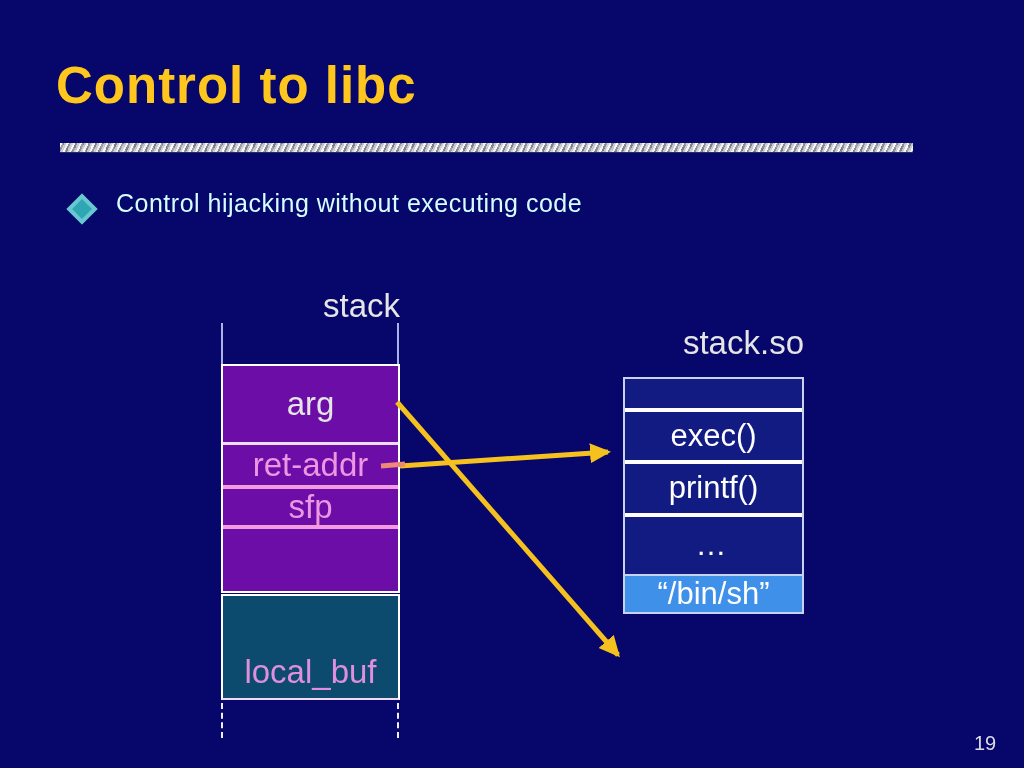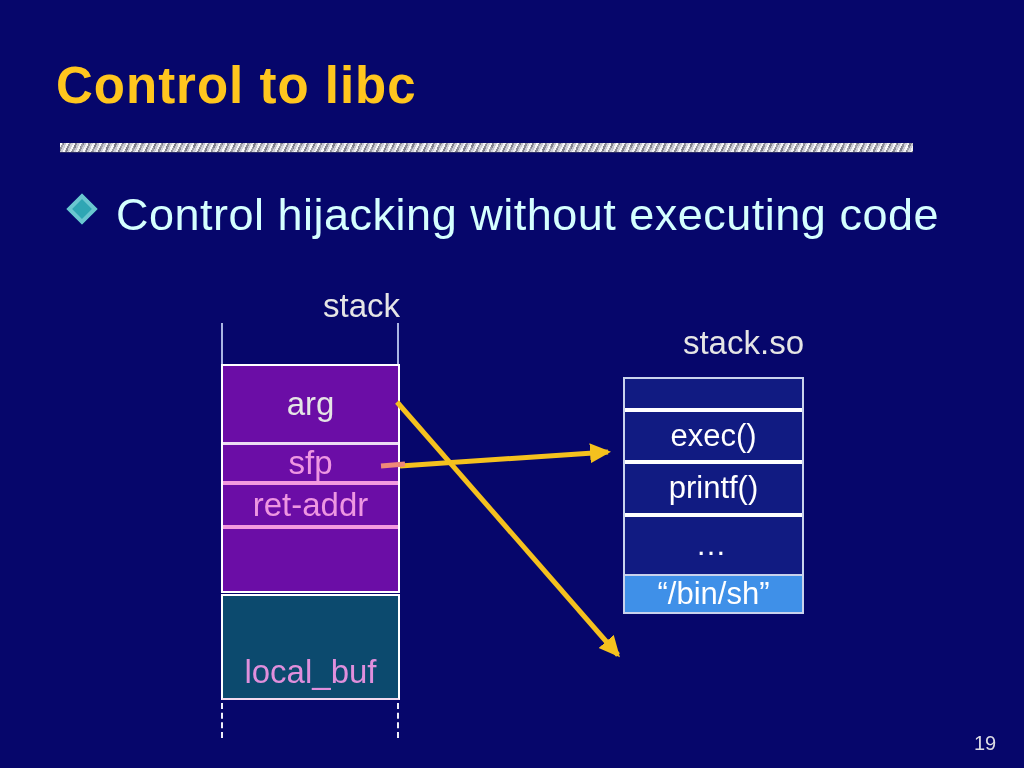--- a/index.html
+++ b/index.html
@@ -24,21 +24,21 @@
     border-bottom:1px solid #2a2a66;
   }
   
   .bullet-diamond{
     position:absolute;left:71px;top:198px;width:14px;height:14px;
     transform:rotate(45deg);
     background:#2FA6B4;border:4px solid #6AC6D0;
   }
   .bullet-text{
     position:absolute;left:116px;top:189px;
-    font-size:45px;color:#D5FFFF;letter-spacing:.5px;
+    font-size:25px;color:#D5FFFF;letter-spacing:.5px;
   }
   
   .diagram-label{
     position:absolute;font-size:33px;color:#e5e5e5;text-align:right;
   }
   .stack-label{left:222px;top:287px;width:178px;}
   .libc-label{left:623px;top:324px;width:181px;}
   
   .guide-line{position:absolute;width:0;border-left:2px solid #A9B4E2;}
   .guide-left{left:221px;top:323px;height:41px;}
@@ -95,22 +95,22 @@
 
   <div class="bullet-diamond"></div>
   <div class="bullet-text">Control hijacking without executing code</div>
 
   <div class="diagram-label stack-label">stack</div>
   <div class="guide-line guide-left"></div>
   <div class="guide-line guide-right"></div>
 
   <div class="stack-frame">
     <div class="stack-row row-arg">arg</div>
+    <div class="stack-row row-ret">ret-addr</div>
     <div class="stack-row row-sfp">sfp</div>
-    <div class="stack-row row-ret">ret-addr</div>
     <div class="stack-row row-empty"></div>
   </div>
 
   <div class="buffer-frame">local_buf</div>
   <div class="dash-line dash-left"></div>
   <div class="dash-line dash-right"></div>
 
   <div class="diagram-label libc-label">stack.so</div>
 
   <div class="libc-frame">

